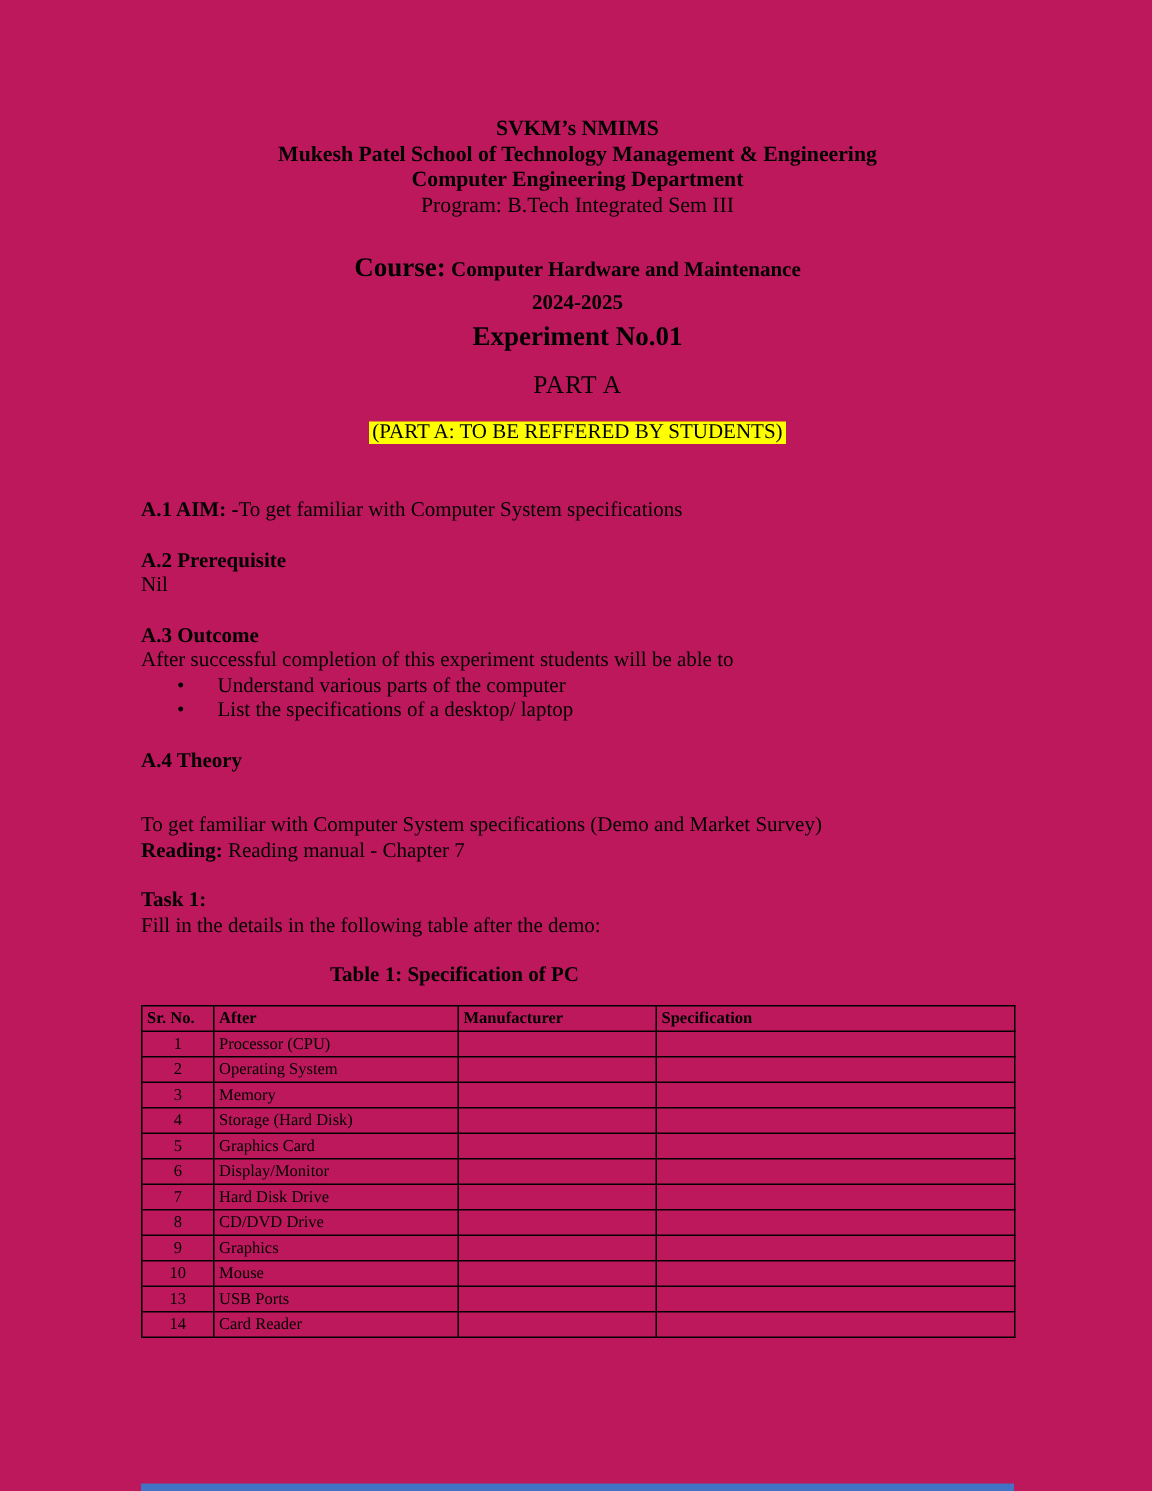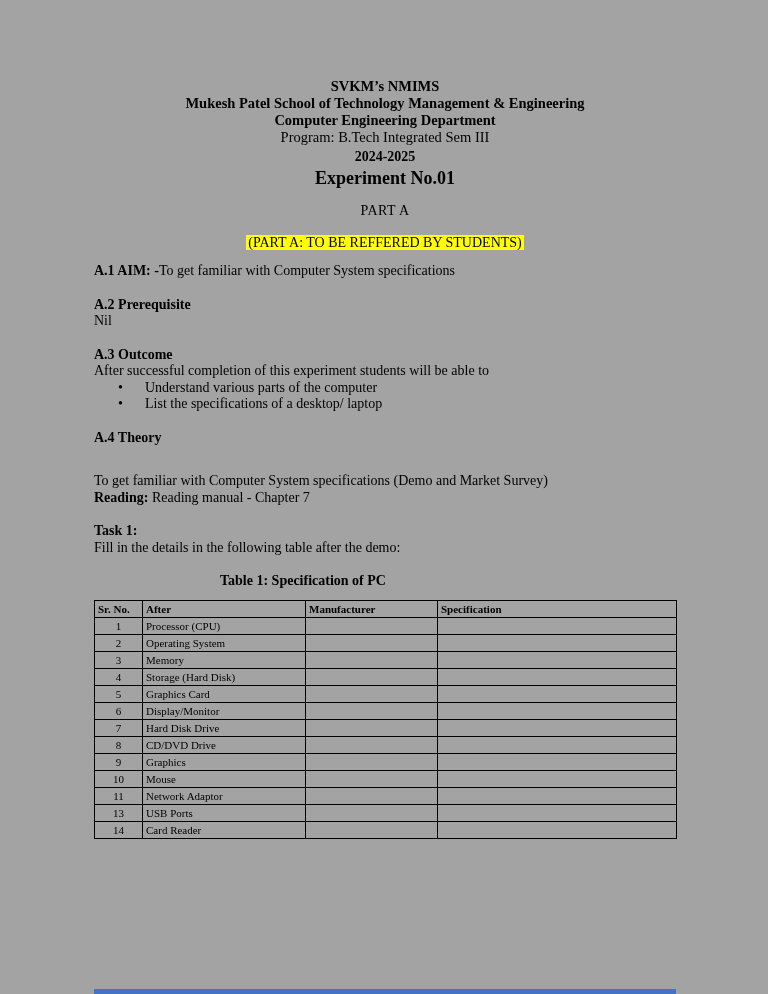--- a/index.html
+++ b/index.html
@@ -6,40 +6,40 @@
   html, body { background: #ffffff; }
   body {
     font-family: "Liberation Serif", "DejaVu Serif", serif;
     color: #000000;
   }
   .page {
     position: relative;
     width: 768px;
     height: 994px;
     margin: 0 auto;
-    background: #a3a3a3;
+    background: #be185d;
     padding: 78px 92px 0 94px;
     overflow: hidden;
   }
   .center { text-align: center; }
   .bold { font-weight: bold; }
 
   .hdr { font-size: 14.5px; line-height: 17px; }
 
   .course-line { margin-top: 21px; font-size: 14px; line-height: 22px; }
   .course-label { font-size: 18px; }
   .year { font-size: 14px; line-height: 17px; margin-top: 2px; }
   .exp-title { font-size: 18px; line-height: 21px; margin-top: 3px; }
-  .part-a { font-size: 14px; line-height: 19px; margin-top: 12px; letter-spacing: 0.5px; }
+  .part-a { font-size: 17px; line-height: 19px; margin-top: 12px; letter-spacing: 0.5px; }
 
   .hl-wrap { margin-top: 14px; font-size: 14px; line-height: 17px; }
   .highlight { background: #ffff00; padding: 0 2px; }
 
   .body-line { font-size: 14px; line-height: 16.5px; }
-  .aim { margin-top: 12px; }
+  .aim { margin-top: 36px; }
   .gap-before { margin-top: 17px; }
 
   .bullet-line { font-size: 14px; line-height: 16.5px; padding-left: 24px; }
   .bullet { display: inline-block; width: 27px; }
 
   .theory-text { margin-top: 27px; }
 
   .table-caption { margin-top: 17px; margin-left: 126px; font-size: 14px; line-height: 16.5px; }
 
   .spec-table {
@@ -77,20 +77,24 @@
 </head>
 <body>
 
 <div class="page">
 
   <div class="hdr bold center">SVKM’s NMIMS</div>
   <div class="hdr bold center">Mukesh Patel School of Technology Management &amp; Engineering</div>
   <div class="hdr bold center">Computer Engineering Department</div>
   <div class="hdr center">Program: B.Tech Integrated Sem III</div>
 
+  <div class="course-line center">
+    <span class="course-label bold">Course:</span>
+    <span class="bold">Computer Hardware and Maintenance</span>
+  </div>
   <div class="year bold center">2024-2025</div>
   <div class="exp-title bold center">Experiment No.01</div>
   <div class="part-a center">PART A</div>
 
   <div class="hl-wrap center">
     <span class="highlight">(PART A: TO BE REFFERED BY STUDENTS)</span>
   </div>
 
   <div class="body-line aim">
     <span class="bold">A.1 AIM: -</span><span>To get familiar with Computer System specifications</span>
@@ -183,26 +187,20 @@
         <td></td>
         <td></td>
       </tr>
       <tr>
         <td class="col-sr">10</td>
         <td>Mouse</td>
         <td></td>
         <td></td>
       </tr>
       <tr>
-        <td class="col-sr">11</td>
-        <td>Network Adaptor</td>
-        <td></td>
-        <td></td>
-      </tr>
-      <tr>
         <td class="col-sr">13</td>
         <td>USB Ports</td>
         <td></td>
         <td></td>
       </tr>
       <tr>
         <td class="col-sr">14</td>
         <td>Card Reader</td>
         <td></td>
         <td></td>

